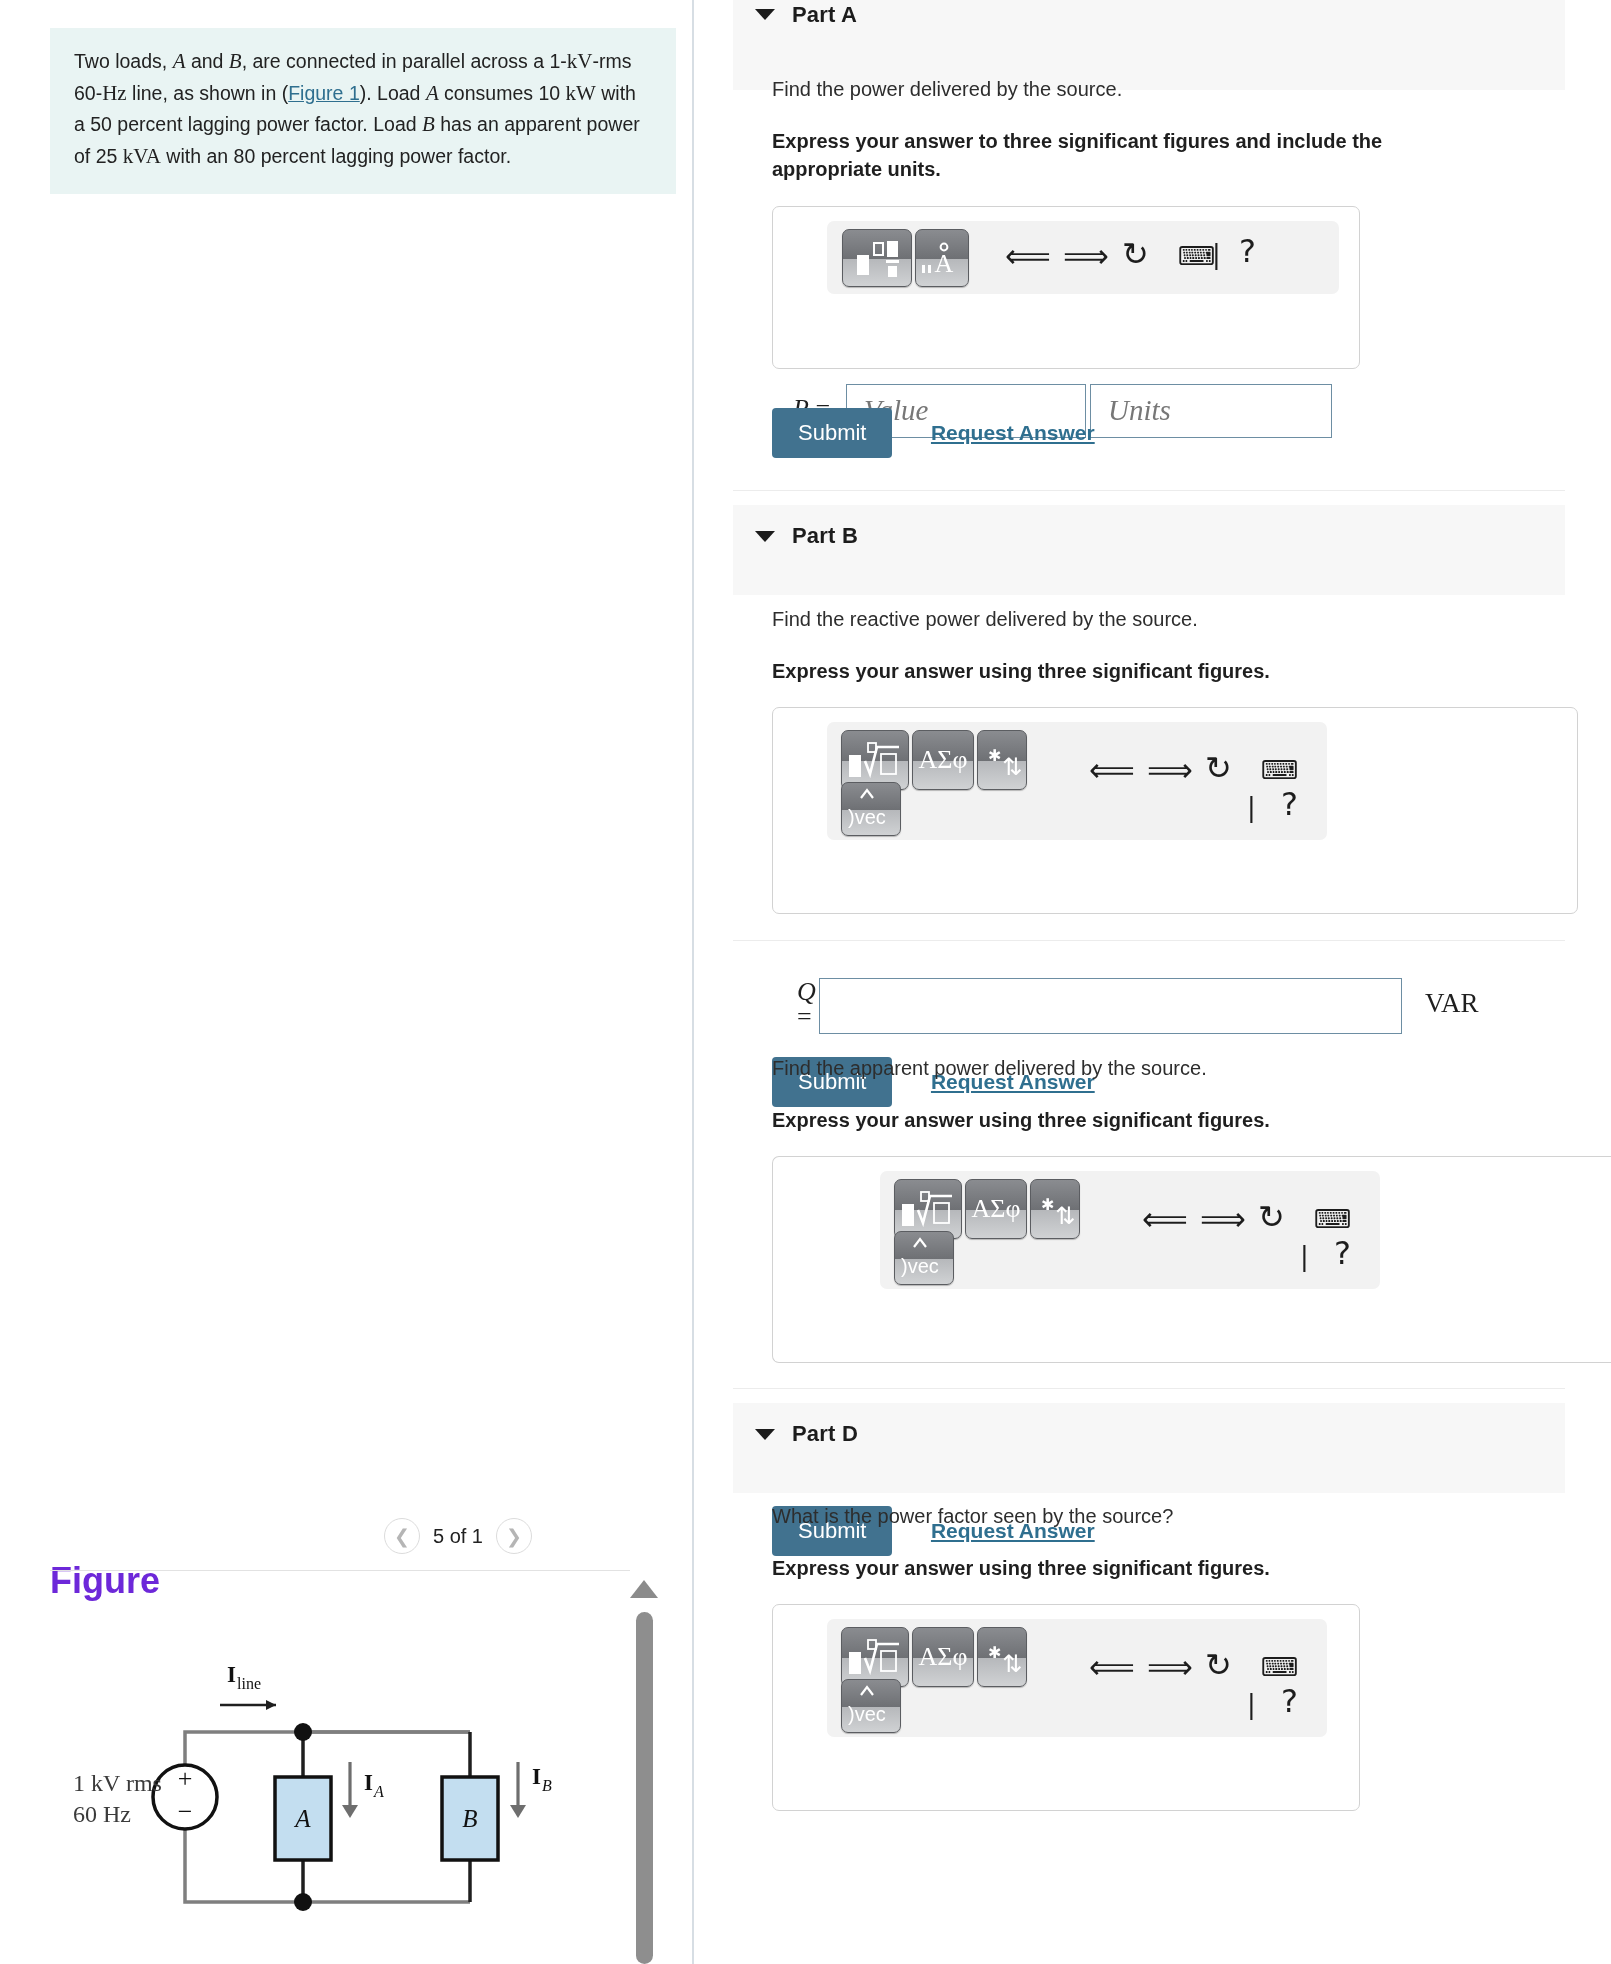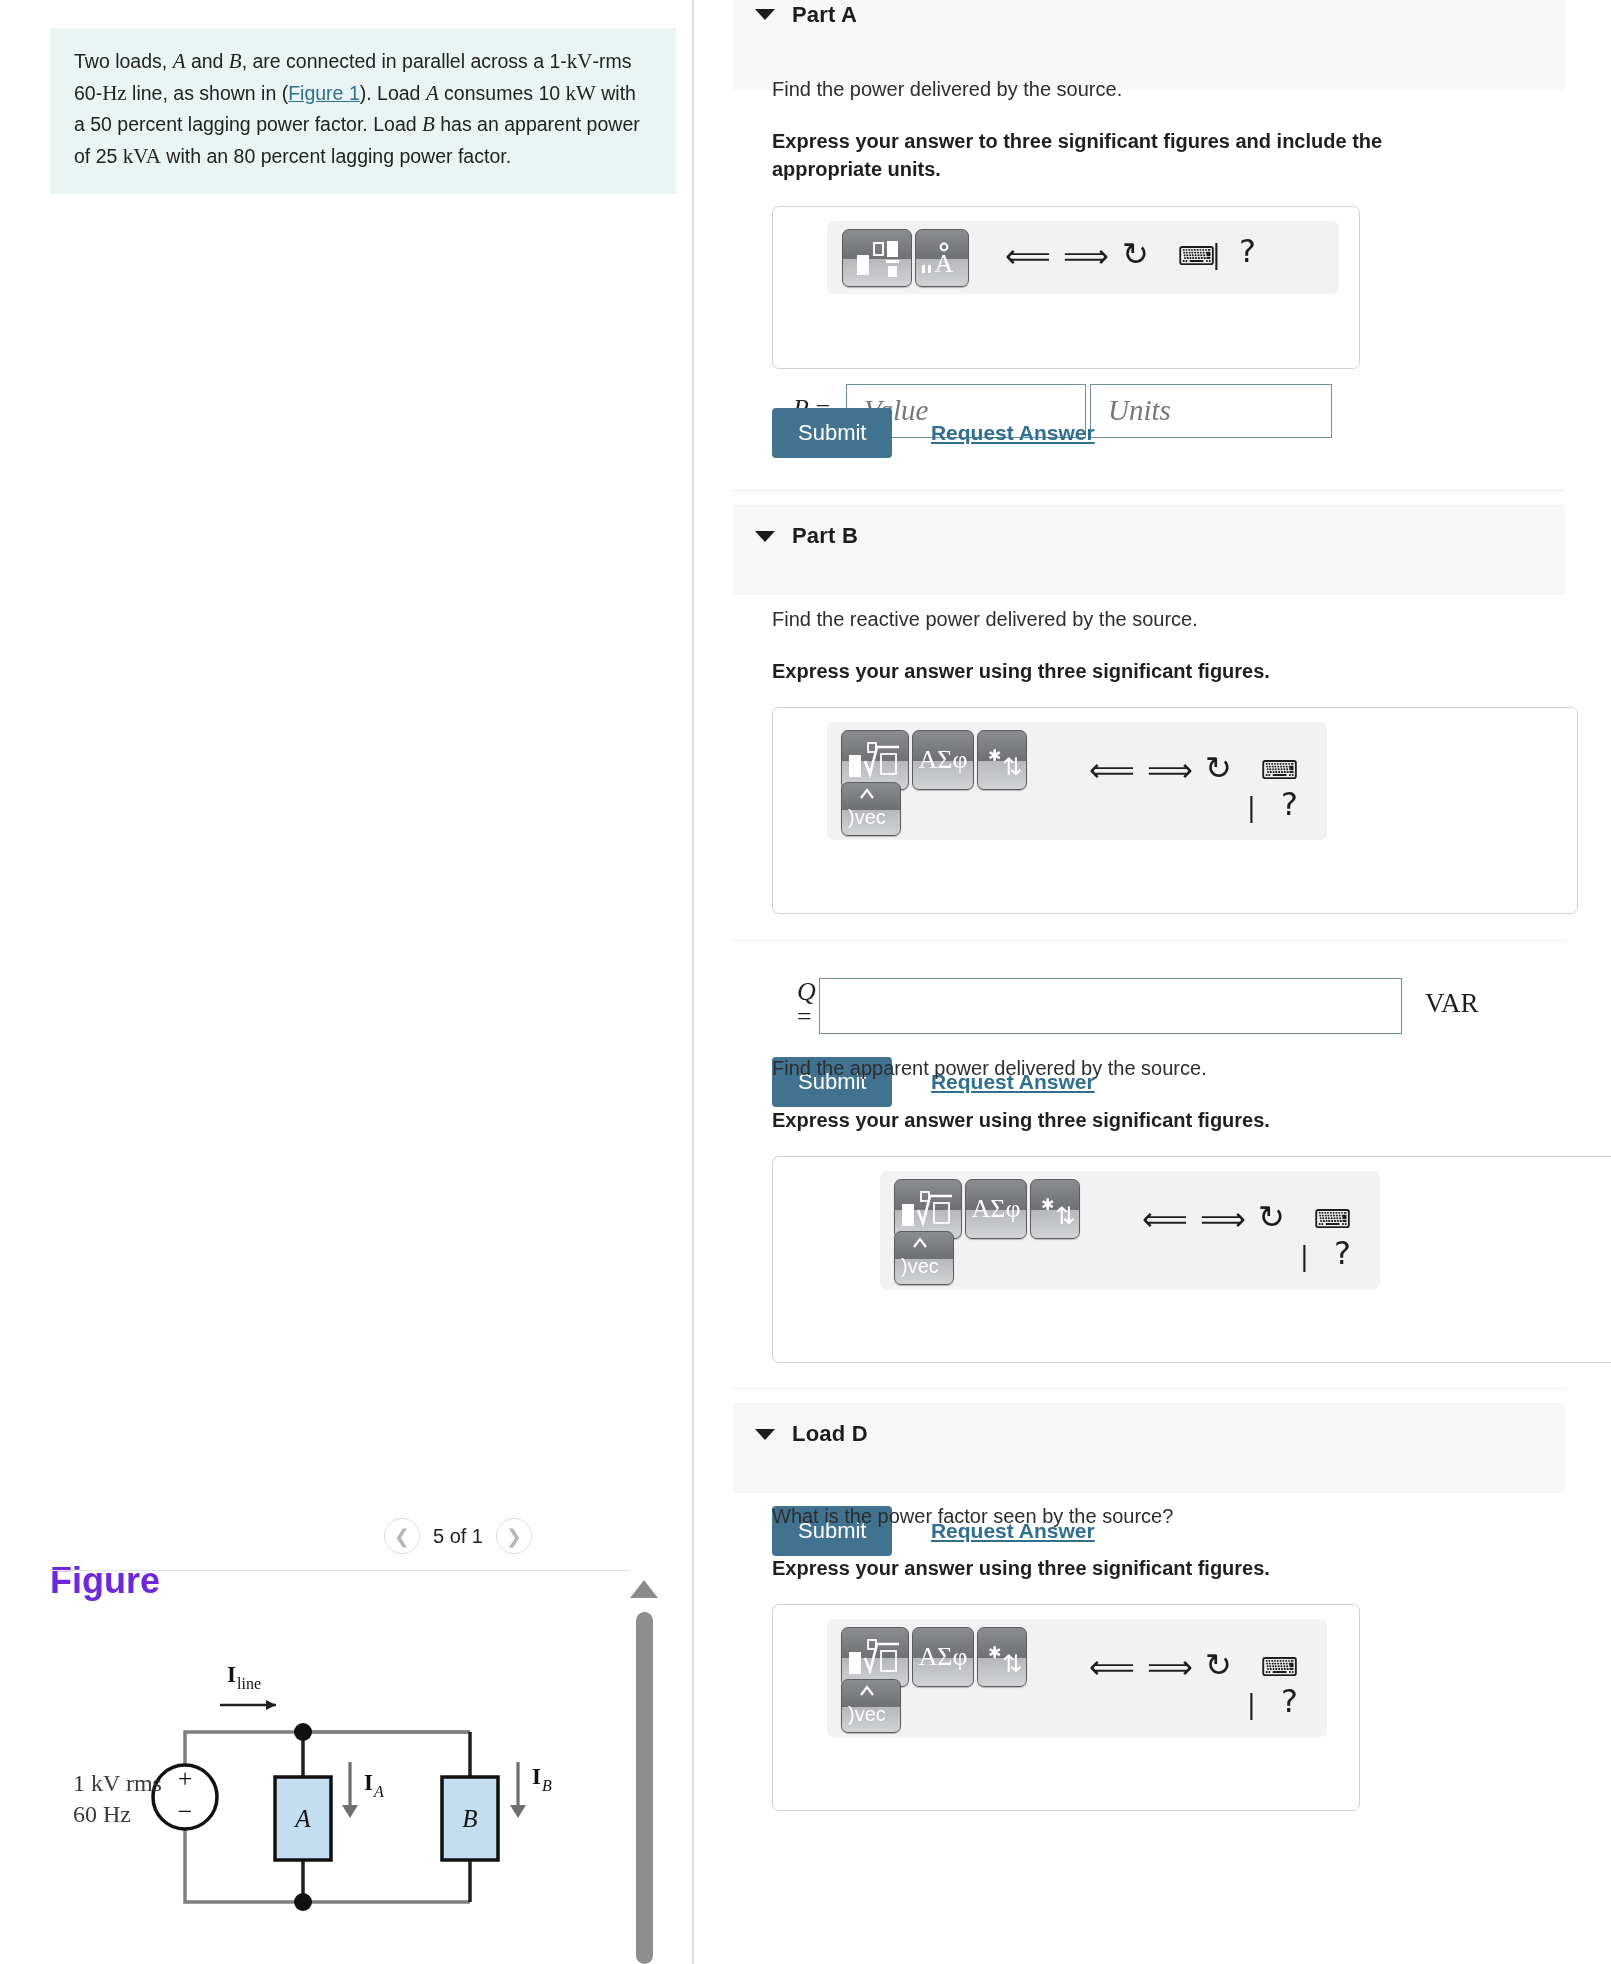--- a/index.html
+++ b/index.html
@@ -514,21 +514,21 @@
       <button class="submit-btn">Submit</button>
       <span class="request-link">Request Answer</span>
     </div>
   </div>
 
   <div class="part-sep" style="top:1388px;"></div>
 
   <div class="part-header" style="top:1403px;">
     <div style="position:relative;height:100%;">
       <div class="part-caret" style="top:26px;"></div>
-      <div class="part-label" style="top:18px;">Load D</div>
+      <div class="part-label" style="top:18px;">Part D</div>
     </div>
   </div>
 
   <div class="part-body" style="top:1505px;">
     <p class="q-prompt">What is the power factor seen by the source?</p>
     <p class="q-instruction">Express your answer using three significant figures.</p>
 
     <div class="answer-card" style="width:588px;height:207px;">
       <div class="mathbar" style="height:118px;width:500px;margin-left:54px;">
         <div class="mbtn" style="left:14px;top:8px;width:66px;height:58px;">

